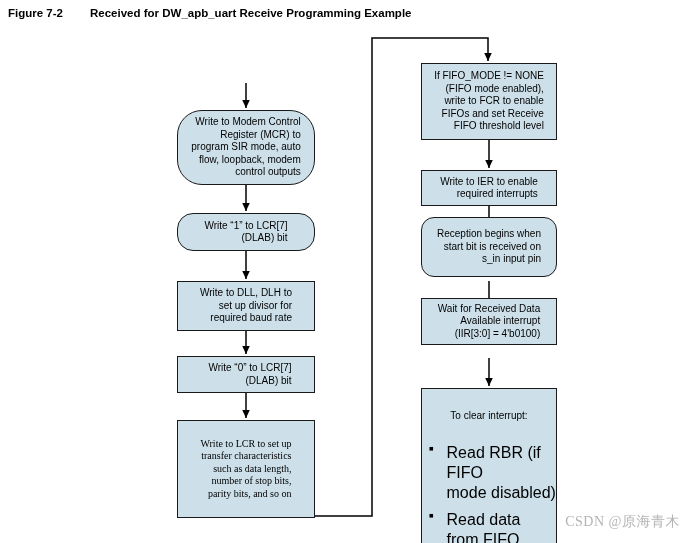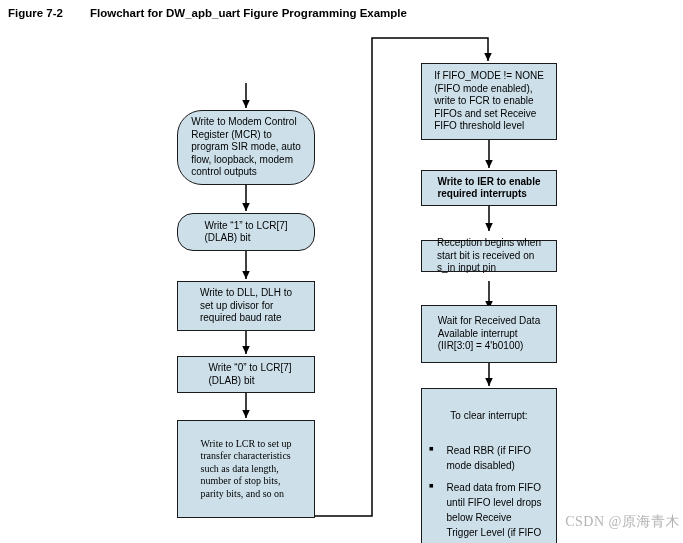--- a/index.html
+++ b/index.html
@@ -18,66 +18,66 @@
     align-items:center;
   }
   .figure-caption .fig-label{width:82px;flex-shrink:0;}
   svg.connectors{position:absolute;top:0;left:0;z-index:1;}
   .flow-box{
     position:absolute;z-index:2;
     box-sizing:border-box;
     background:#cde0ea;
     border:1.5px solid #1a1a1a;
     display:flex;align-items:center;justify-content:center;
-    text-align:left;
+    text-align:right;
     font-size:10px;line-height:12.4px;color:#000;
     white-space:pre-line;
   }
   .col-left{left:177px;width:138px;}
   .col-right{left:421px;width:136px;}
   .box-l1{top:110px;height:75px;border-radius:25px;}
   .box-l2{top:213px;height:38px;border-radius:16px;}
   .box-l3{top:281px;height:50px;}
   .box-l4{top:356px;height:37px;padding-left:8px;}
   .box-l5{top:420px;height:98px;font-family:Liberation Serif, serif;}
   .box-r1{top:63px;height:77px;}
-  .box-r2{top:170px;height:36px;font-weight:bold;}
-  .box-r3{top:240px;height:32px;}
-  .box-r4{top:305px;height:58px;}
+  .box-r2{top:170px;height:36px;}
+  .box-r3{top:217px;height:60px;border-radius:13px;}
+  .box-r4{top:298px;height:47px;}
   .box-r5{
     top:388px;height:166px;
     display:block;
     padding-top:9px;
     text-align:left;
   }
   .box-r5 .clear-heading{
     text-align:center;white-space:pre-line;
   }
   .bullet-list{margin-top:8px;display:flex;flex-direction:column;gap:7px;}
   .bullet-item{display:flex;align-items:flex-start;}
   .bullet-marker{
     font-size:7.5px;line-height:12px;
     margin:0 13px 0 7px;flex-shrink:0;color:#000;
   }
-  .bullet-text{white-space:pre-line;font-size:10px;line-height:15px;}
+  .bullet-text{white-space:pre-line;font-size:16px;line-height:20px;}
   .watermark{
     position:absolute;z-index:3;
     top:513px;right:3px;
     font-size:14px;color:#b4b4b4;
     letter-spacing:0.5px;white-space:nowrap;font-family:Liberation Serif, serif;
   }
 </style>
 </head>
 <body>
 
 <div class="page">
 
   <div class="figure-caption">
     <span class="fig-label">Figure 7-2</span>
-    <span>Flowchart for DW_apb_uart Figure Programming Example</span>
+    <span>Received for DW_apb_uart Receive Programming Example</span>
   </div>
 
   <svg class="connectors" width="683" height="543" viewBox="0 0 683 543">
     <defs>
       <marker id="arrow" markerWidth="10" markerHeight="10" refX="8.5" refY="4" orient="auto" markerUnits="userSpaceOnUse">
         <path d="M0,0 L0,8 L8.5,4 z" fill="#000"></path>
       </marker>
     </defs>
     <g stroke="#000" stroke-width="1.5" fill="none">
       <path d="M246,83 L246,108" marker-end="url(#arrow)"></path>

